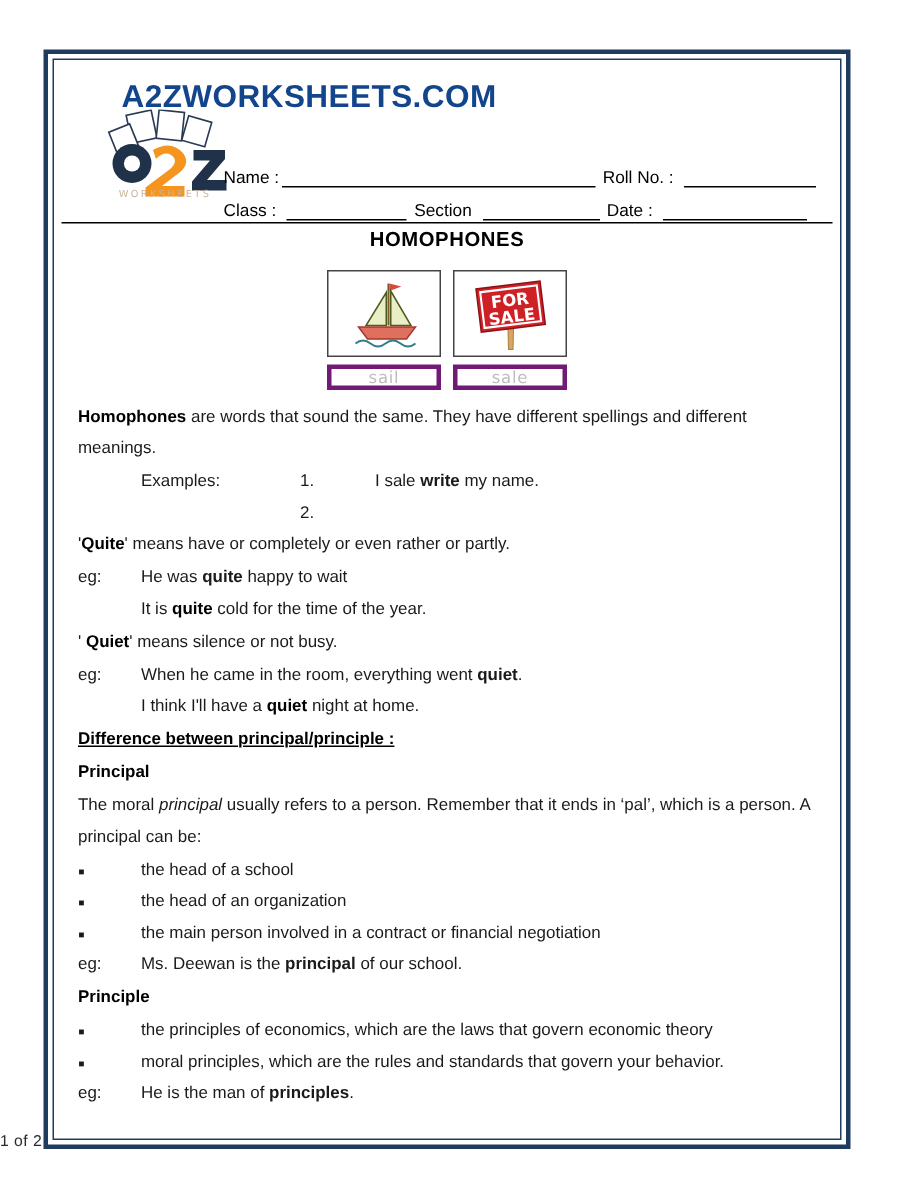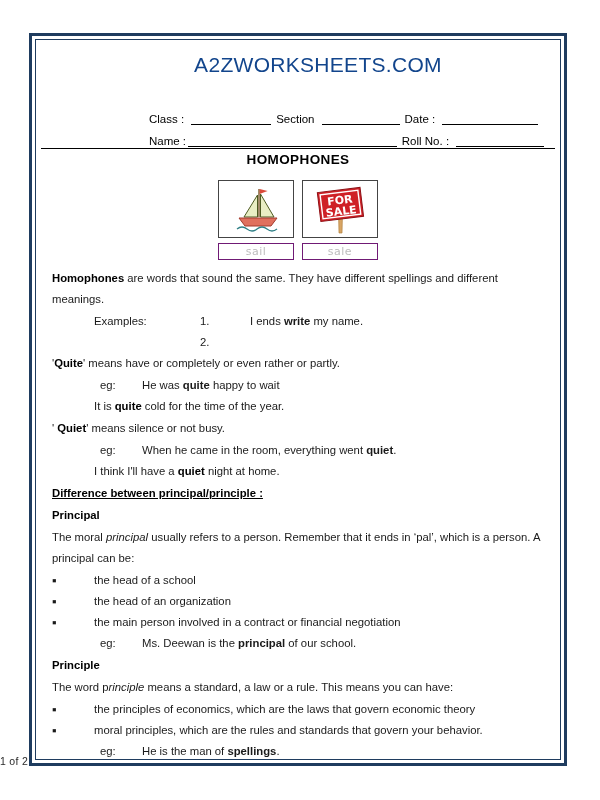--- a/index.html
+++ b/index.html
@@ -41,23 +41,22 @@
   .header {
     position: absolute;
     left: 5px;
     top: 5px;
     right: 5px;
     height: 104px;
     border-bottom: 1px solid #000;
     box-sizing: border-box;
   }
   .brand-title {
-    text-align: center;
     font-size: 21px;
-    font-weight: normal;
+    font-weight: bold;
     color: #12458c;
     letter-spacing: 0.3px;
     padding-top: 8px;
     padding-left: 40px;
   }
 
   
   .logo {
     position: absolute;
     left: 25px;
@@ -127,21 +126,21 @@
     box-sizing: border-box;
     background: #fff;
     display: flex;
     align-items: center;
     justify-content: center;
     overflow: hidden;
   }
   .pic-label {
     margin-top: 5px;
     height: 17px;
-    border: 1px solid #701a75;
+    border: 3px solid #701a75;
     box-sizing: border-box;
     display: flex;
     align-items: center;
     justify-content: center;
     font-size: 11px;
     color: #bdbdbd;
     font-family: "DejaVu Sans", sans-serif;
     letter-spacing: 0.5px;
   }
 
@@ -170,21 +169,21 @@
     color: #000;
     margin: 1px 0 1px 0;
   }
 
   .ex-row { display: flex; margin: 0; }
   .ex-label { width: 148px; flex: 0 0 148px; padding-left: 42px; box-sizing: border-box; }
   .ex-num   { width: 50px; flex: 0 0 50px; }
   .ex-text  { flex: 1 1 auto; }
 
   .eg-row { display: flex; margin: 0; }
-  .eg-tag  { width: 42px; flex: 0 0 42px; margin-left: 48px; }
+  .eg-tag  { width: 42px; flex: 0 0 42px; }
   .eg-text { flex: 1 1 auto; }
   .eg-cont { padding-left: 42px; }
 
   .bullet-row { display: flex; margin: 0; }
   .bullet-mark {
     width: 42px;
     flex: 0 0 42px;
     font-size: 13px;
     line-height: 21px;
   }
@@ -205,35 +204,57 @@
 </head>
 <body>
 
 <div class="page-frame">
   <div class="page-frame-inner">
 
     <div class="header">
 
       <div class="brand-title">A2ZWORKSHEETS.COM</div>
 
+      <div class="logo">
+        <svg width="88" height="62" viewBox="0 0 88 62">
+
+          <g stroke="#2b3a55" stroke-width="1.1" fill="#ffffff">
+            <rect x="20" y="2" width="17" height="19" transform="rotate(-12 28 12)"></rect>
+            <rect x="39" y="1" width="17" height="19" transform="rotate(6 47 11)"></rect>
+            <rect x="57" y="6" width="16" height="17" transform="rotate(16 65 15)"></rect>
+            <rect x="9" y="12" width="15" height="16" transform="rotate(-22 16 20)"></rect>
+          </g>
+
+          <circle cx="22" cy="36" r="13" fill="#20314a"></circle>
+          <circle cx="22" cy="36" r="5.4" fill="#ffffff"></circle>
+
+          <g>
+            <path d="M36 27 q12 -7 20 2 q6 8 -5 15 l-9 7 h15 v7 h-26 l0 -6 l16 -12 q6 -5 2 -9 q-5 -4 -11 2 z" fill="#f5941f"></path>
+          </g>
+
+          <path d="M63 27 h21 l0 6 l-12 14 h13 v7 h-23 l0 -6 l12 -14 h-11 z" fill="#20314a"></path>
+
+          <text x="44" y="58" font-family="DejaVu Sans, sans-serif" font-size="6.5" fill="#c8b59a" text-anchor="middle" letter-spacing="1.6">WORKSHEETS</text>
+        </svg>
+      </div>
 
       <div class="field-rows">
+        <div class="field-row">
+          <span class="field-label">Name :</span>
+          <span class="field-rule rule-name"></span>
+          <span class="field-label">Roll No. :</span>
+          <span class="field-rule rule-roll"></span>
+        </div>
         <div class="field-row">
           <span class="field-label">Class :</span>
           <span class="field-rule rule-class"></span>
           <span class="field-label">Section</span>
           <span class="field-rule rule-section"></span>
           <span class="field-label">Date :</span>
           <span class="field-rule rule-date"></span>
-        </div>
-        <div class="field-row">
-          <span class="field-label">Name :</span>
-          <span class="field-rule rule-name"></span>
-          <span class="field-label">Roll No. :</span>
-          <span class="field-rule rule-roll"></span>
         </div>
       </div>
     </div>
 
     <div class="ws-title">HOMOPHONES</div>
 
     <div class="pics">
 
       <div class="pic-col">
         <div class="pic-box">
@@ -273,21 +294,21 @@
       </div>
     </div>
 
     <div class="content">
 
       <p class="p"><b>Homophones</b><span> are words that sound the same.  They have different spellings and different meanings.</span></p>
 
       <div class="ex-row">
         <span class="ex-label">Examples:</span>
         <span class="ex-num">1.</span>
-        <span class="ex-text"><span>I ends </span><b>write</b><span> my name.</span></span>
+        <span class="ex-text"><span>I sale </span><b>write</b><span> my name.</span></span>
       </div>
 
       <div class="ex-row">
         <span class="ex-label"></span>
         <span class="ex-num">2.</span>
       </div>
 
 
       <p class="p"><span>'</span><b>Quite</b><span>' means have or completely or even rather or partly.</span></p>
 
@@ -326,33 +347,32 @@
         <span class="bullet-text">the main person involved in a contract or financial negotiation</span>
       </div>
 
       <div class="eg-row">
         <span class="eg-tag">eg:</span>
         <span class="eg-text"><span>Ms. Deewan is the </span><b>principal</b><span> of our school.</span></span>
       </div>
 
       <div class="subhead">Principle</div>
 
-      <p class="p"><span>The word p</span><i>rinciple</i><span> means a standard, a law or a rule. This means you can have:</span></p>
 
       <div class="bullet-row">
         <span class="bullet-mark">▪</span>
         <span class="bullet-text">the principles of economics, which are the laws that govern economic theory</span>
       </div>
       <div class="bullet-row">
         <span class="bullet-mark">▪</span>
         <span class="bullet-text">moral principles, which are the rules and standards that govern your behavior.</span>
       </div>
 
       <div class="eg-row">
         <span class="eg-tag">eg:</span>
-        <span class="eg-text"><span>He is the man of </span><b>spellings</b><span>.</span></span>
+        <span class="eg-text"><span>He is the man of </span><b>principles</b><span>.</span></span>
       </div>
 
     </div>
   </div>
 </div>
 
 <div class="footer">1 of 2</div>
 
 </body></html>

